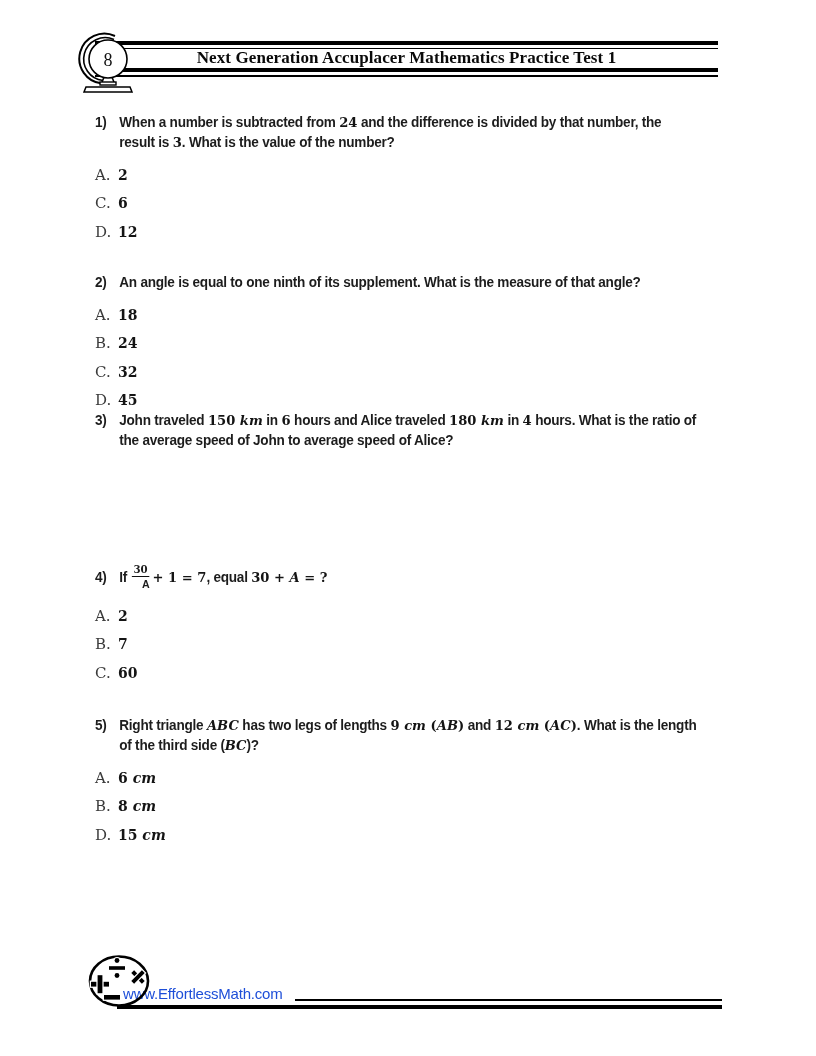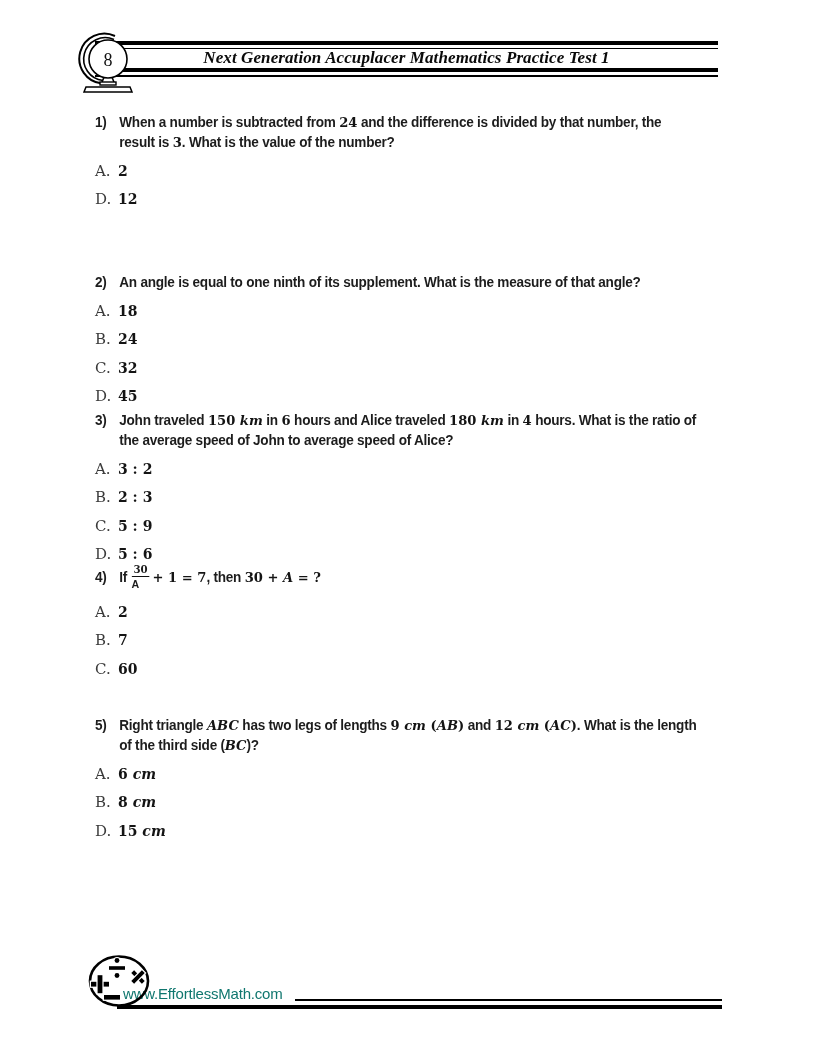--- a/index.html
+++ b/index.html
@@ -9,21 +9,21 @@
     font-family:"Liberation Sans",sans-serif;color:#1d1d1d;
   }
   
   .rule{position:absolute;background:#000;}
   .r-top-thick{left:95px;top:41px;width:623px;height:4px;}
   .r-top-thin{left:95px;top:47.6px;width:623px;height:1.6px;}
   .r-bot-thick{left:95px;top:68px;width:623px;height:4.2px;}
   .r-bot-thin{left:95px;top:75.4px;width:623px;height:1.6px;}
   .header-title{
     position:absolute;left:95px;top:48.5px;width:623px;text-align:center;
-    font-family:"Liberation Serif",serif;font-style:italic;font-weight:700;
+    font-family:"Liberation Serif",serif;font-weight:700;
     font-size:17px;line-height:18px;color:#0a0a0a;letter-spacing:.1px;
   }
   .globe{position:absolute;left:74px;top:30px;z-index:2;}
   
   .questions{position:absolute;left:0;top:16px;width:780px;height:1056px;text-decoration:underline;}
   .question{position:absolute;left:0;width:816px;padding-left:95px;box-sizing:border-box;}
   .question:nth-child(1){top:96px;}
   .question:nth-child(2){top:256px;}
   .question:nth-child(3){top:394px;}
   .question:nth-child(4){top:545px;}
@@ -33,35 +33,35 @@
     transform:scaleX(.97);transform-origin:left center;
   }
   .q-line.tall{line-height:32px;}
   .q-line.cont{padding-left:25px;}
   .q-num{display:inline-block;width:25px;font-weight:700;letter-spacing:-.25px;}
   .seg-sans{font-weight:700;letter-spacing:-.25px;color:#1d1d1d;}
   .seg-math{font-family:"DejaVu Serif","Liberation Serif",serif;font-weight:700;
     font-size:13.5px;color:#141414;letter-spacing:0;}
   .seg-mathit{font-family:"DejaVu Serif","Liberation Serif",serif;font-weight:700;
     font-style:italic;font-size:13.5px;color:#141414;letter-spacing:0;}
-  .frac{display:inline-block;text-align:left;vertical-align:middle;margin:0 3px 2px 1px;}
+  .frac{display:inline-block;text-align:right;vertical-align:middle;margin:0 3px 2px 1px;}
   .fnum{display:block;font-family:"DejaVu Serif",serif;font-weight:700;font-size:10.5px;
     line-height:11px;border-bottom:1.8px solid #111;padding:0 2px 1px;}
   .fden{display:block;font-weight:700;font-size:11px;line-height:12px;padding-top:1px;}
   .options{margin-top:8px;}
-  .option{height:28.3px;line-height:21px;white-space:nowrap;}
+  .option{height:28.3px;line-height:30px;white-space:nowrap;}
   .opt-letter{display:inline-block;width:23px;font-family:"DejaVu Serif",serif;
     font-weight:400;font-size:15px;color:#3a3a3a;}
   .option .seg-math,.option .seg-mathit{font-size:14px;}
   
   .f-thin{left:295px;top:999px;width:427px;height:1.6px;}
   .f-thick{left:117px;top:1004.5px;width:605px;height:4.5px;}
   .website{
     position:absolute;left:123px;top:986px;font-size:15px;line-height:15px;
-    color:#0f766e;letter-spacing:-.2px;
+    color:#1d4ed8;letter-spacing:-.2px;
   }
   .mathlogo{position:absolute;left:86px;top:948px;z-index:2;}
 </style>
 </head>
 <body>
 
 <div class="page">
 
   <div>
     <div class="rule r-top-thick"></div>
@@ -82,44 +82,39 @@
       <text x="34" y="35.5" text-anchor="middle" font-family="Liberation Serif, serif" font-size="18" fill="#111">8</text>
     </svg>
   </div>
 
   <div class="questions" id="questions">
       <div class="question">
         <div class="q-line"><span class="q-num">1)</span><span class="seg-sans">When a number is subtracted from </span><span class="seg-math">24</span><span class="seg-sans"> and the difference is divided by that number, the</span></div>
         <div class="q-line cont"><span class="seg-sans">result is </span><span class="seg-math">3</span><span class="seg-sans">. What is the value of the number?</span></div>
         <div class="options">
           <div class="option"><span class="opt-letter">A.</span><span class="seg-math">2</span></div>
+          <div class="option"><span class="opt-letter">C.</span><span class="seg-math">6</span></div>
           <div class="option"><span class="opt-letter">D.</span><span class="seg-math">12</span></div>
         </div>
       </div>
       <div class="question">
         <div class="q-line"><span class="q-num">2)</span><span class="seg-sans">An angle is equal to one ninth of its supplement. What is the measure of that angle?</span></div>
         <div class="options">
           <div class="option"><span class="opt-letter">A.</span><span class="seg-math">18</span></div>
           <div class="option"><span class="opt-letter">B.</span><span class="seg-math">24</span></div>
           <div class="option"><span class="opt-letter">C.</span><span class="seg-math">32</span></div>
           <div class="option"><span class="opt-letter">D.</span><span class="seg-math">45</span></div>
         </div>
       </div>
       <div class="question">
         <div class="q-line"><span class="q-num">3)</span><span class="seg-sans">John traveled </span><span class="seg-math">150 </span><span class="seg-mathit">km</span><span class="seg-sans"> in </span><span class="seg-math">6</span><span class="seg-sans"> hours and Alice traveled </span><span class="seg-math">180 </span><span class="seg-mathit">km</span><span class="seg-sans"> in </span><span class="seg-math">4</span><span class="seg-sans"> hours. What is the ratio of</span></div>
         <div class="q-line cont"><span class="seg-sans">the average speed of John to average speed of Alice?</span></div>
-        <div class="options">
-          <div class="option"><span class="opt-letter">A.</span><span class="seg-math">3 : 2</span></div>
-          <div class="option"><span class="opt-letter">B.</span><span class="seg-math">2 : 3</span></div>
-          <div class="option"><span class="opt-letter">C.</span><span class="seg-math">5 : 9</span></div>
-          <div class="option"><span class="opt-letter">D.</span><span class="seg-math">5 : 6</span></div>
-        </div>
       </div>
       <div class="question">
-        <div class="q-line tall"><span class="q-num">4)</span><span class="seg-sans">If </span><span class="frac"><span class="fnum">30</span><span class="fden">A</span></span><span class="seg-math">+ 1 = 7</span><span class="seg-sans">, then </span><span class="seg-math">30 + </span><span class="seg-mathit">A</span><span class="seg-math"> = ?</span></div>
+        <div class="q-line tall"><span class="q-num">4)</span><span class="seg-sans">If </span><span class="frac"><span class="fnum">30</span><span class="fden">A</span></span><span class="seg-math">+ 1 = 7</span><span class="seg-sans">, equal </span><span class="seg-math">30 + </span><span class="seg-mathit">A</span><span class="seg-math"> = ?</span></div>
         <div class="options">
           <div class="option"><span class="opt-letter">A.</span><span class="seg-math">2</span></div>
           <div class="option"><span class="opt-letter">B.</span><span class="seg-math">7</span></div>
           <div class="option"><span class="opt-letter">C.</span><span class="seg-math">60</span></div>
         </div>
       </div>
       <div class="question">
         <div class="q-line"><span class="q-num">5)</span><span class="seg-sans">Right triangle </span><span class="seg-mathit">ABC</span><span class="seg-sans"> has two legs of lengths </span><span class="seg-math">9 </span><span class="seg-mathit">cm</span><span class="seg-math"> (</span><span class="seg-mathit">AB</span><span class="seg-math">)</span><span class="seg-sans"> and </span><span class="seg-math">12 </span><span class="seg-mathit">cm</span><span class="seg-math"> (</span><span class="seg-mathit">AC</span><span class="seg-math">)</span><span class="seg-sans">. What is the length</span></div>
         <div class="q-line cont"><span class="seg-sans">of the third side (</span><span class="seg-mathit">BC</span><span class="seg-sans">)?</span></div>
         <div class="options">

